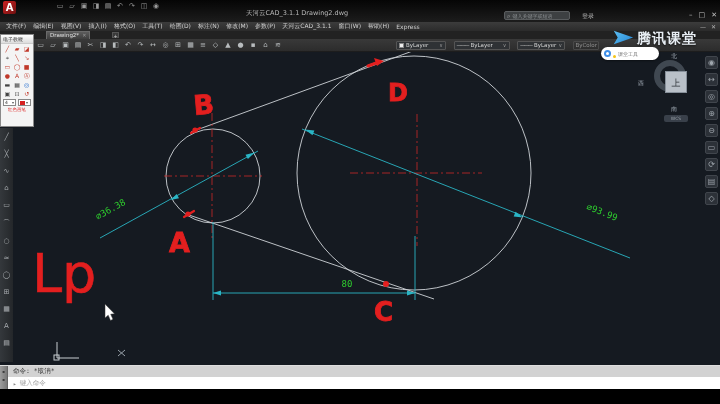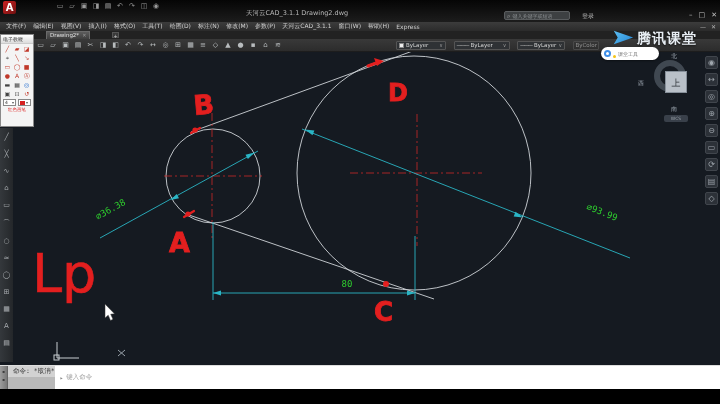--- a/index.html
+++ b/index.html
@@ -109,21 +109,21 @@
     border-radius:50%;background:#fff}
   .ydot{width:3px;height:3px;border-radius:50%;background:#f5c518;align-self:flex-end;margin-bottom:2px}
   .pill-txt{font-size:5px;color:#777;white-space:nowrap}
 
   
   .cmdwin{position:absolute;left:0;top:365px;width:720px;height:24px;z-index:6;display:flex;
     border-top:1px solid #dedede;background:#b9b9b9}
   .cmd-strip{width:8px;background:linear-gradient(90deg,#9d9d9d,#787878);border-right:1px solid #666;
     display:flex;flex-direction:column;gap:3px;align-items:center;padding-top:3px;
     font-size:4px;color:#3d3d3d}
-  .cmd-main{flex:1;display:flex;}
+  .cmd-main{flex:1;display:flex;flex-direction:column}
   .cmd-hist{height:11px;background:#d2d2d2;font-size:6.5px;color:#333;padding-left:5px;
     line-height:11px;font-family:"DejaVu Sans Mono",monospace}
   .cmd-input{flex:1;background:#fff;display:flex;align-items:center;gap:3px;padding-left:5px;
     font-size:6.5px;color:#a0a0a0;font-family:"DejaVu Sans Mono",monospace}
   .cmd-pr{color:#8a8a8a;font-size:6px}
 
   .blackbar{position:absolute;left:0;top:389px;width:720px;height:15px;background:#000}
 </style>
 </head>
 <body>

